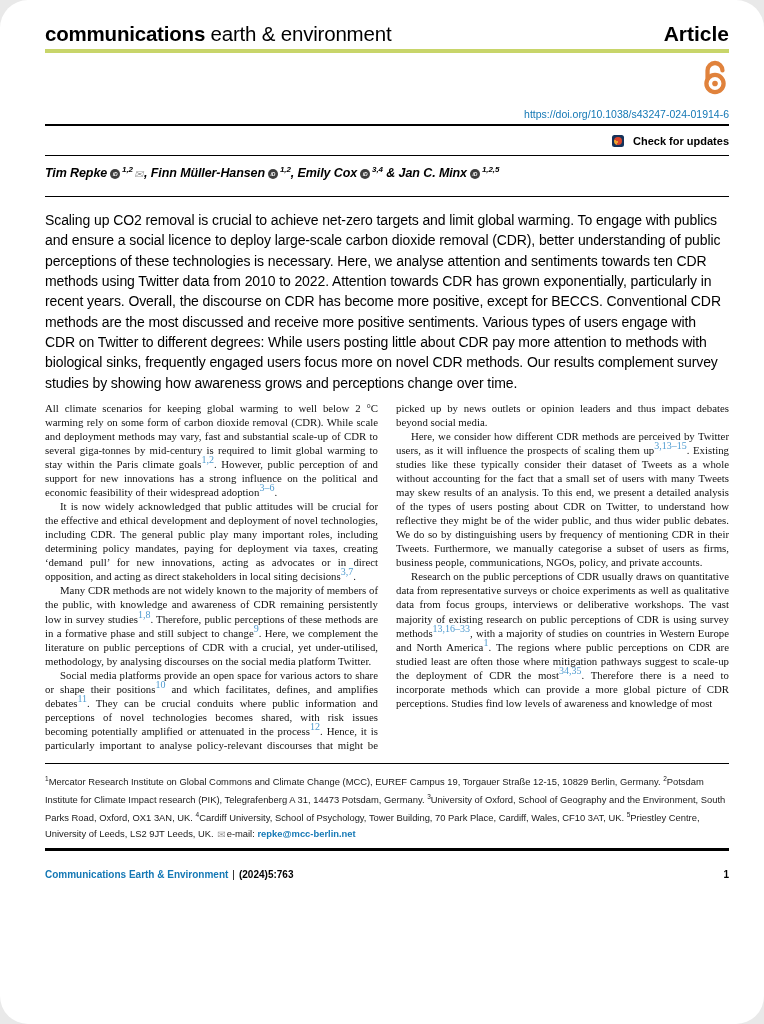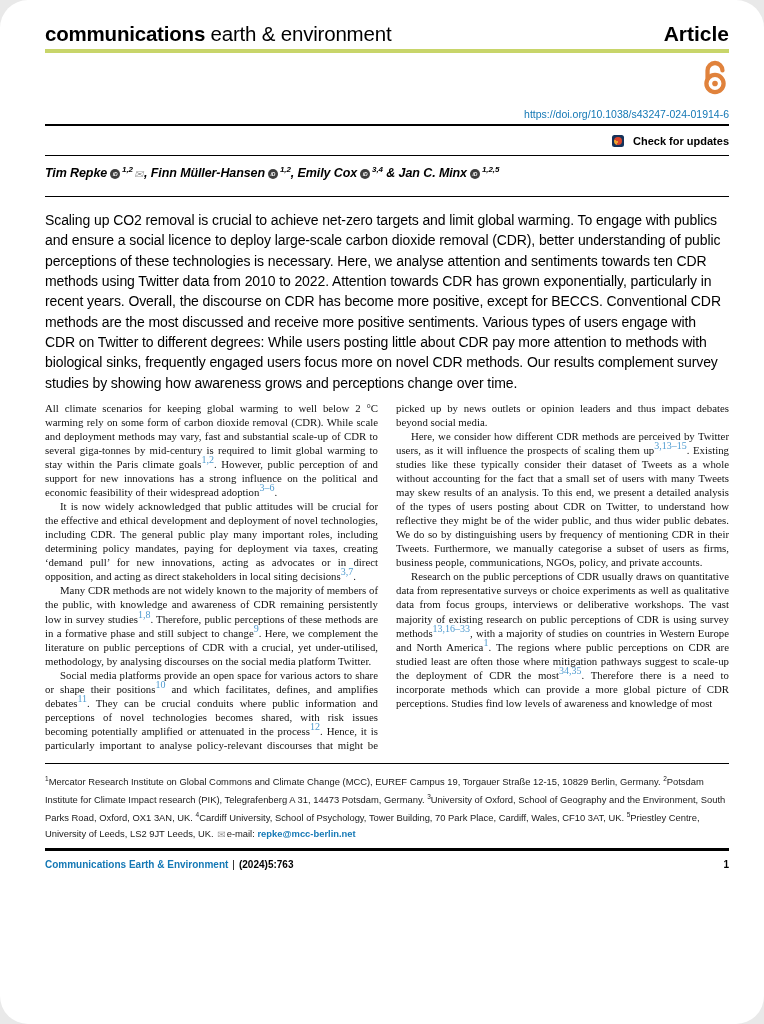--- a/index.html
+++ b/index.html
@@ -42,21 +42,21 @@
     font-family:"Liberation Serif",serif;font-size:10.8px;line-height:14.05px;text-align:justify;color:#111;}
   .body-cols p{margin:0;text-indent:15px;}
   .body-cols p.first{text-indent:0;}
   .body-cols sup{color:#4e9bd0;font-size:10px;line-height:0;}
   
   .footnotes{padding-top:7px;font-size:9.4px;line-height:15.2px;color:#1a1a1a;}
   .footnotes sup{font-size:6.5px;color:#1a1a1a;}
   .footnotes .link{color:#1478b5;text-decoration:none;font-weight:bold;}
   .footnotes .envelope-icon{font-size:10px;color:#9a9a9a;}
   .footer-rule{height:3px;background:#000;margin-top:6px;}
-  .page-footer{display:flex;justify-content:space-between;padding-top:8px;font-size:10px;font-weight:700;}
+  .page-footer{display:flex;justify-content:space-between;padding-top:18px;font-size:10px;font-weight:700;}
   .page-footer .jname{color:#1478b5;}
   .page-footer .divider{color:#000;padding:0 4px;font-weight:400;}
 </style>
 </head>
 <body>
 
 <div class="page">
 
   <div class="masthead">
     <div class="journal-title"><span class="jbold">communications</span><span> earth &amp; environment</span></div>

